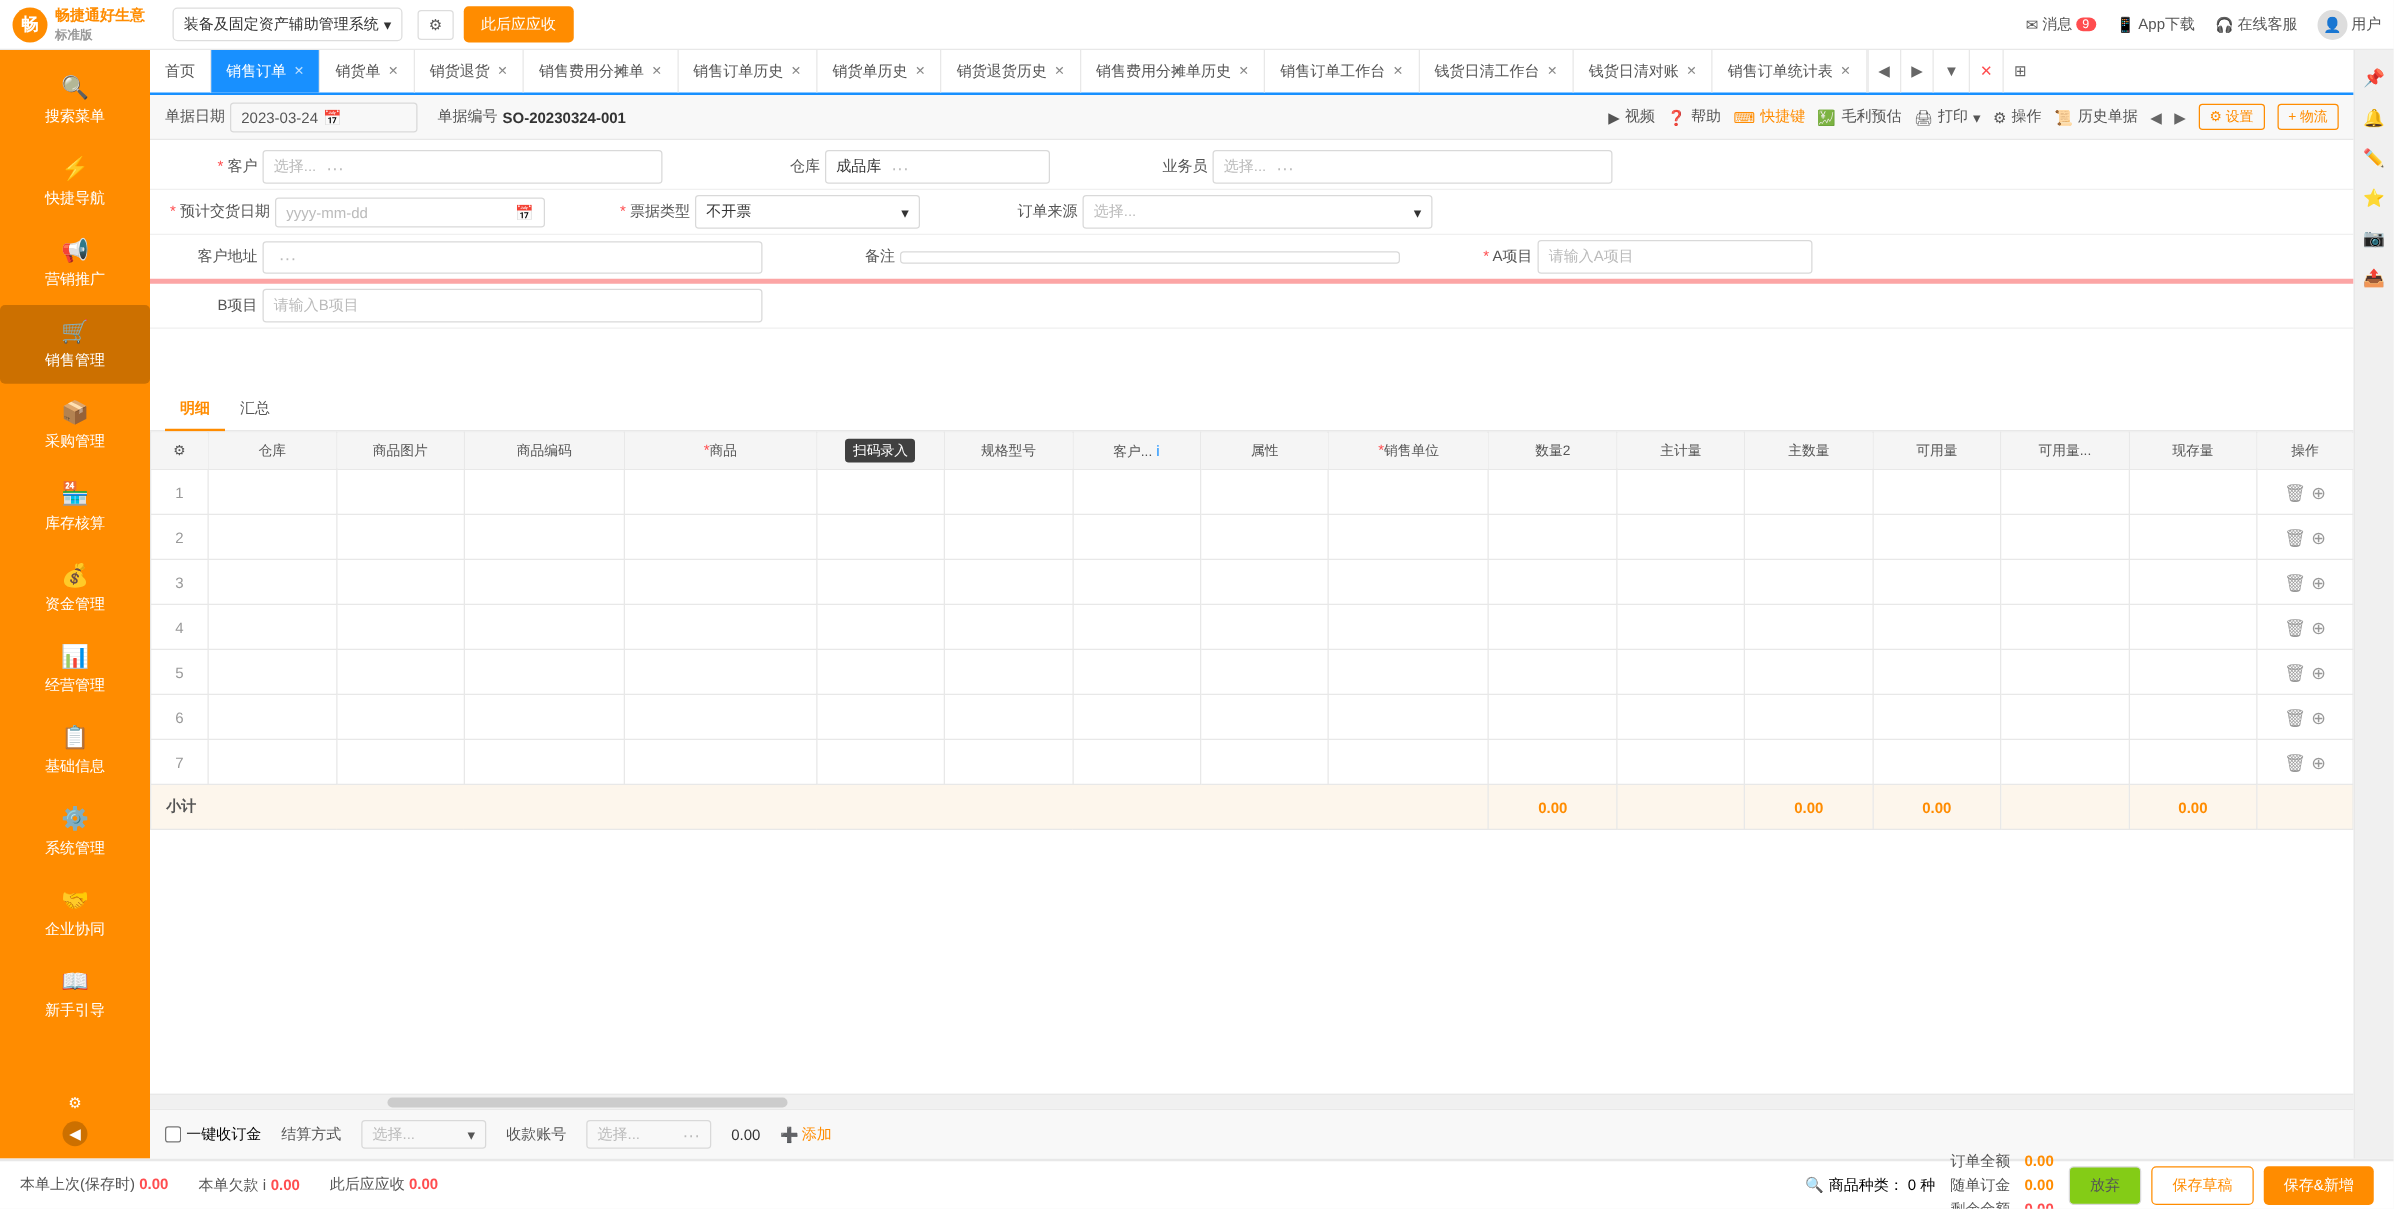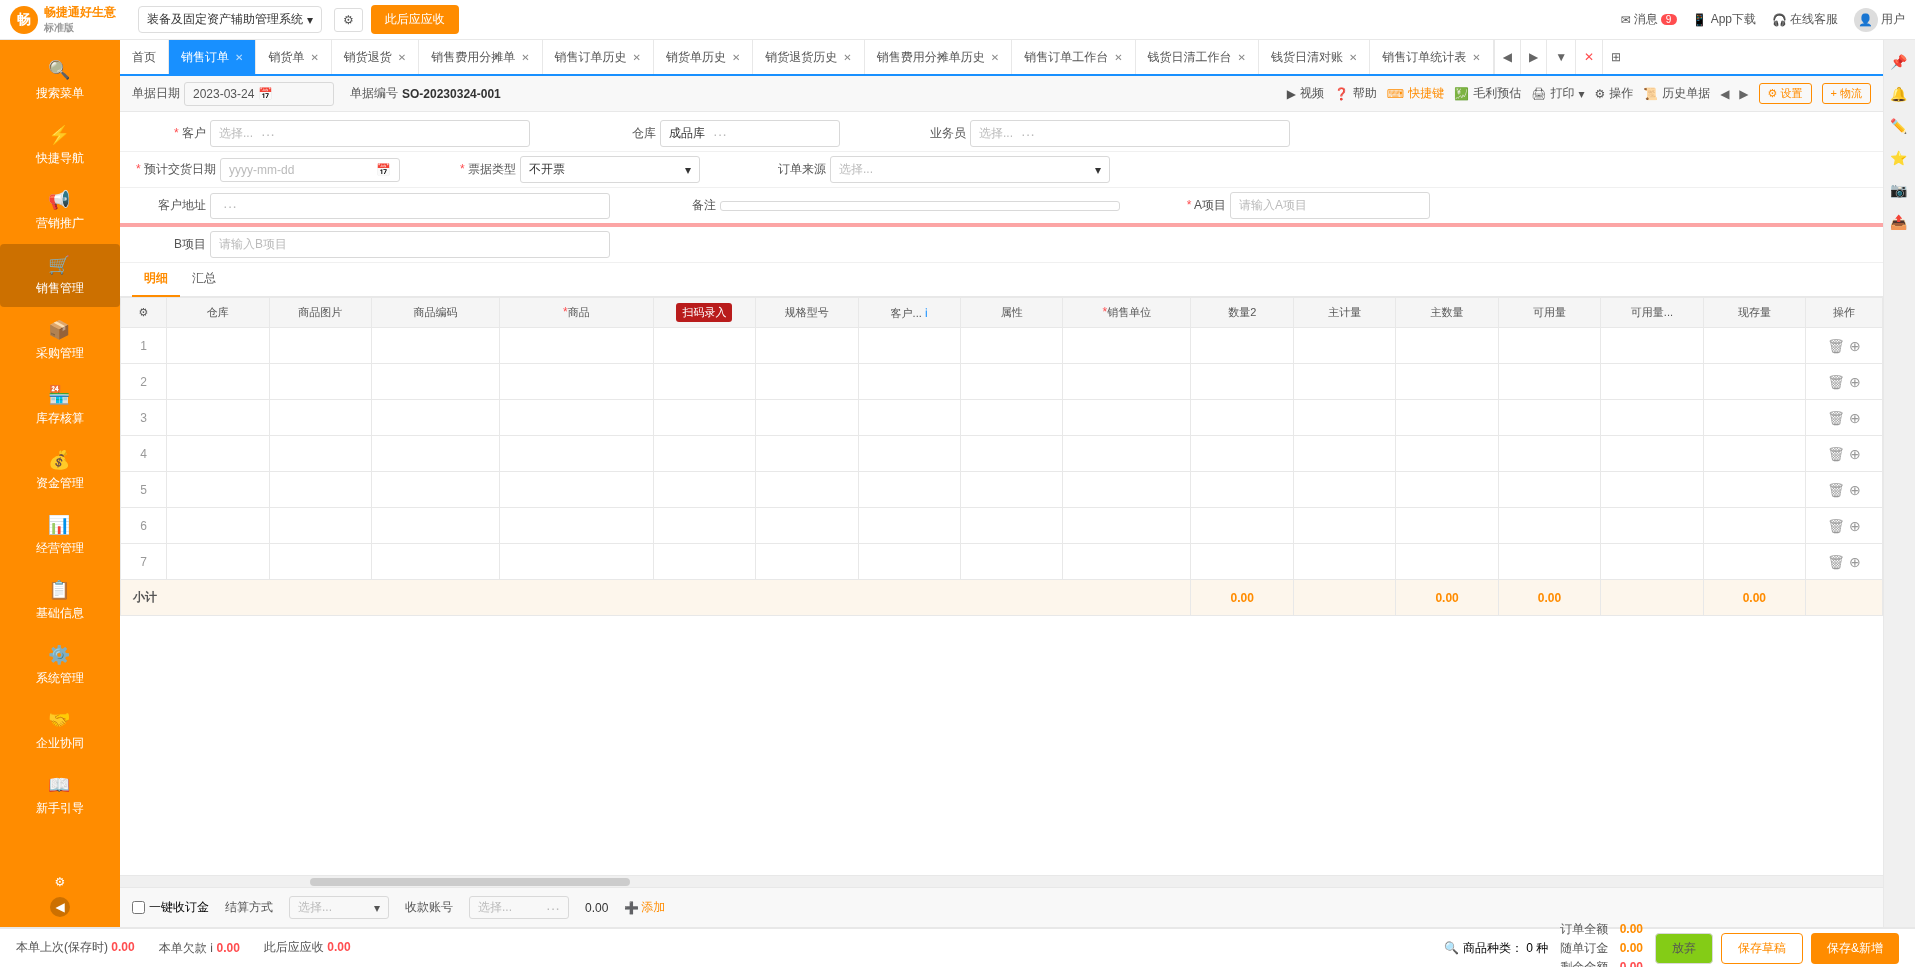--- a/index.html
+++ b/index.html
@@ -50,34 +50,34 @@
     .form-label.required::before { content: '* '; color: #ff4d4f; }
     .form-input { border: 1px solid #d9d9d9; border-radius: 3px; padding: 4px 8px; color: #333; background: #fff; cursor: pointer; display: flex; align-items: center; gap: 4px; }
     .form-input.placeholder { color: #bbb; }
     .form-input-long { width: 320px; }
     .form-input-medium { width: 180px; }
     .form-select { border: 1px solid #d9d9d9; border-radius: 3px; padding: 4px 8px; color: #333; background: #fff; cursor: pointer; display: flex; align-items: center; justify-content: space-between; width: 180px; }
     .dots { color: #bbb; font-size: 14px; margin-left: 4px; }
     .date-input { border: 1px solid #d9d9d9; border-radius: 3px; padding: 4px 8px; color: #555; width: 150px; display: flex; align-items: center; gap: 4px; }
 
     
-    .table-tabs { display: flex; align-items: center; padding: 0 12px; border-bottom: 1px solid #e8e8e8; flex-shrink: 0; height: 34px; }
+    .table-tabs { display: flex; align-items: center; padding: 0 12px; border-bottom: 1px solid #e8e8e8; flex-shrink: 0; height: 34px; margin-top: 48px; }
     .table-tab { padding: 0 12px; height: 34px; display: flex; align-items: center; cursor: pointer; color: #555; font-size: 13px; border-bottom: 2px solid transparent; }
     .table-tab.active { color: #ff8c00; border-bottom: 2px solid #ff8c00; font-weight: bold; }
 
     
     .table-wrap { flex: 1; overflow: auto; }
     table { width: 100%; border-collapse: collapse; min-width: 1500px; }
     thead tr { background: #f5f5f5; }
     th { border: 1px solid #e8e8e8; padding: 6px 6px; text-align: center; color: #555; font-weight: normal; white-space: nowrap; font-size: 11px; position: sticky; top: 0; background: #f5f5f5; z-index: 1; }
     td { border: 1px solid #e8e8e8; padding: 6px 6px; text-align: center; color: #333; height: 36px; }
     .row-num { color: #999; }
     .col-ops { display: flex; gap: 4px; justify-content: center; }
     .op-btn { border: none; background: none; cursor: pointer; color: #999; font-size: 14px; }
-    .scan-btn { background: #b91c1c; color: white; border: none; border-radius: 3px; padding: 2px 6px; cursor: pointer; font-size: 11px; white-space: nowrap; text-align: center; }
+    .scan-btn { background: #404040; color: white; border: none; border-radius: 3px; padding: 2px 6px; cursor: pointer; font-size: 11px; white-space: nowrap; text-align: center; }
 
     
     .subtotal-row td { background: #fdf6ec; font-weight: bold; color: #ff8c00; }
     .subtotal-label { color: #555; font-weight: bold; }
 
     
     .scroll-bar { height: 12px; background: #f0f0f0; flex-shrink: 0; border-top: 1px solid #e8e8e8; }
     .scroll-thumb { height: 8px; width: 320px; background: #ccc; border-radius: 4px; margin: 2px 190px; }
 
     
@@ -340,21 +340,21 @@
               <span>选择...</span>
               <span class="dots">···</span>
             </div>
           </div>
         </div>
 
         <div style="padding:4px 16px;border-bottom:1px solid #f0f0f0;display:flex;gap:16px;flex-wrap:wrap;align-items:center;">
 
           <div class="field-group">
             <span class="form-label required">预计交货日期</span>
-            <div class="date-input" style="width:180px;">
+            <div class="date-input" style="width:216px;">
               <span style="color:#bbb;">yyyy-mm-dd</span>
               <span style="color:#999;margin-left:auto;">📅</span>
             </div>
           </div>
 
           <div class="field-group" style="margin-left:30px;">
             <span class="form-label required">票据类型</span>
             <div class="form-select">
               <span>不开票</span>
               <span>▾</span>
@@ -376,21 +376,21 @@
             <div class="form-input" style="width:400px;">
               <span class="dots">···</span>
             </div>
           </div>
           <div class="field-group" style="margin-left:20px;">
             <span class="form-label">备注</span>
             <div class="form-input" style="width:400px;"></div>
           </div>
           <div class="field-group" style="margin-left:20px;">
             <span class="form-label required">A项目</span>
-            <div class="form-input" style="width:200px;">
+            <div class="form-input" style="width:220px;">
               <span style="color:#bbb;">请输入A项目</span>
             </div>
           </div>
         </div>
 
         <div style="padding:4px 16px;border-bottom:1px solid #f0f0f0;display:flex;gap:16px;flex-wrap:wrap;align-items:center;">
           <div class="field-group">
             <span class="form-label">B项目</span>
             <div class="form-input" style="width:400px;">
               <span style="color:#bbb;">请输入B项目</span>

